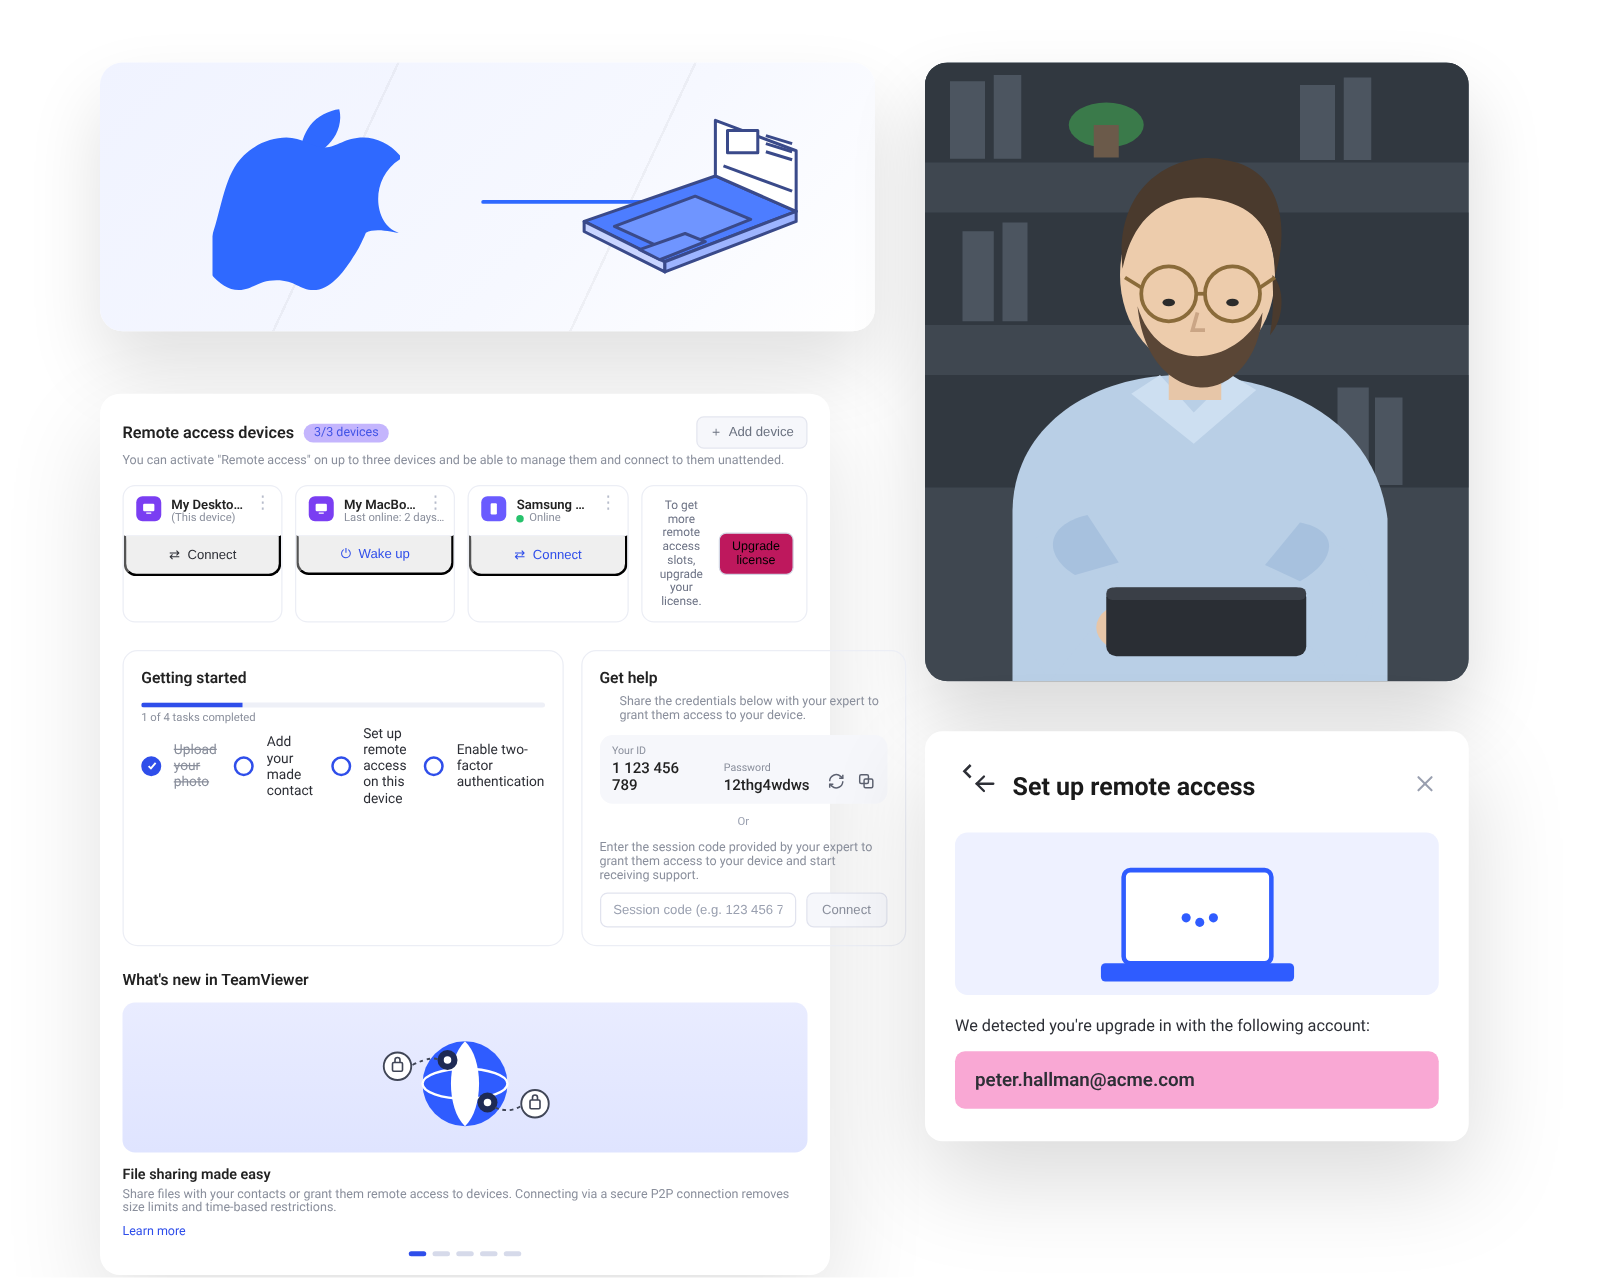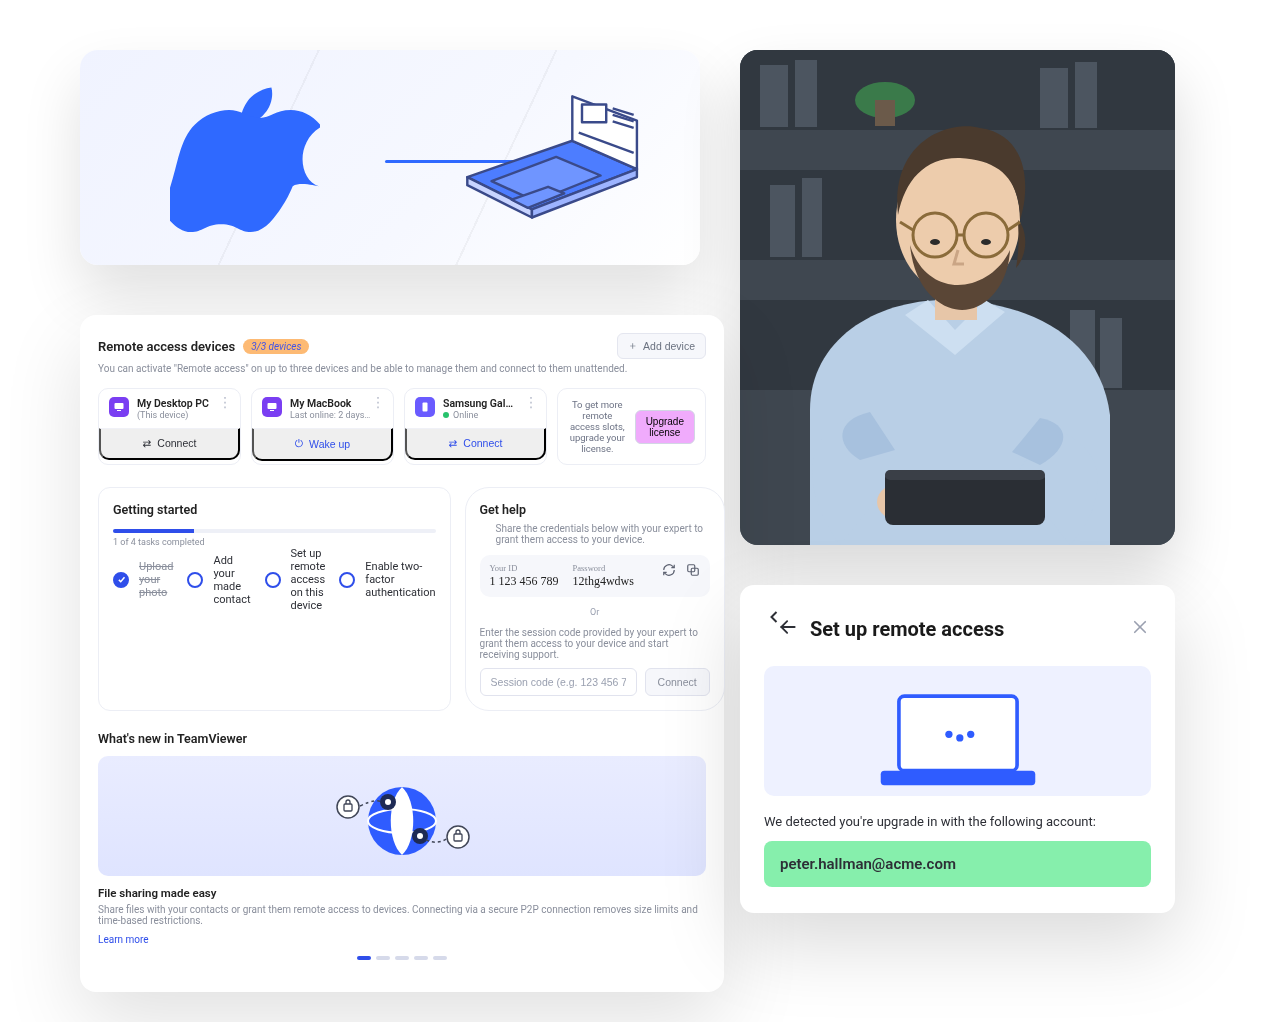--- a/index.html
+++ b/index.html
@@ -41,32 +41,32 @@
     box-shadow: 0 30px 60px rgba(0,0,0,.15);
     overflow:hidden;
     background:#5b6670;
   }
   .photo-scene { position:absolute; inset:0; }
 
   
   .dash {
     position:absolute;
     left:80px; top:315px;
-    width:644px;
+    width:584px;
     background:#fff;
     border-radius:16px;
     box-shadow: 0 30px 80px rgba(0,0,0,.12);
-    padding:18px 18px 32px;
+    padding:18px 18px 15px;
     font-size:12px;
     color:#222;
   }
   .dash-header { display:flex; align-items:center; justify-content:space-between; }
   .dash-title-wrap { display:flex; align-items:center; gap:8px; }
   .dash-title { font-size:13px; font-weight:600; }
-  .badge { background:#fdba74; color:#4254e6; font-size:10px; padding:2px 8px; border-radius:10px;font-style:italic; }
+  .badge { background:#c4b5fd; color:#4254e6; font-size:10px; padding:2px 8px; border-radius:10px; }
   .add-device {
     border:1px solid #e4e6ef; background:#f6f7fb; color:#6b7280;
     font-size:10.5px; padding:5px 10px; border-radius:6px; display:flex; align-items:center; gap:5px;
   }
   .dash-sub { color:#8a8f9c; font-size:10px; margin-top:4px; }
 
   .device-row { display:flex; gap:10px; margin-top:14px; }
   .device-card {
     flex:1; border:1px solid #eceef5; border-radius:10px; padding:8px 10px 10px;
     display:flex; flex-direction:column; gap:8px; min-width:0;
@@ -87,40 +87,40 @@
     border-top:1px solid #f0f1f7; margin:0 -10px -10px; padding:8px 0 9px;
     display:flex; align-items:center; justify-content:center; gap:6px;
     font-size:10.5px; font-weight:500; color:#2d2f36; border-radius:0 0 10px 10px;
   }
   .dev-btn.blue { color:#2f4eea; }
   .upgrade-card {
     flex:1.05; border:1px solid #eceef5; border-radius:10px; padding:10px;
     text-align:center; display:flex; align-items:center; gap:8px;
   }
   .upgrade-text { font-size:9.5px; color:#6d7385; }
-  .upgrade-btn { border:1px solid #d2d6e4; border-radius:6px; padding:5px 10px; font-size:10px; background:#f0abfc; }
+  .upgrade-btn { border:1px solid #d2d6e4; border-radius:6px; padding:5px 10px; font-size:10px; background:#be185d; }
 
   .middle-row { display:flex; gap:14px; margin-top:22px; }
   .gs-panel { flex:1; border:1px solid #eceef5; border-radius:12px; padding:14px; }
   .panel-title { font-size:12.5px; font-weight:600; margin-bottom:12px; }
   .progress-track { height:4px; background:#eef0f7; border-radius:3px; overflow:hidden; }
   .progress-fill { height:100%; width:25%; background:#2f4eea; }
   .progress-cap { font-size:9px; color:#8a8f9c; margin-top:4px; }
   .task-list { list-style:none; display:flex; flex-direction:row; gap:14px; }
   .task { display:flex; align-items:center; gap:10px; font-size:11px; color:#2d2f36; }
   .task.done .task-label { text-decoration:line-through; color:#8a8f9c; }
   .circ { width:16px; height:16px; border-radius:50%; border:2px solid #2f4eea; flex-shrink:0; display:flex; align-items:center; justify-content:center; }
   .circ.check { background:#2f4eea; border-color:#2f4eea; }
   .circ.check svg { width:9px; height:9px; }
 
-  .help-panel { flex:1; border:1px solid #eceef5; border-radius:24px; padding:14px; }
+  .help-panel { flex:1; border:1px solid #eceef5; border-radius:12px; padding:14px; }
   .help-sub { font-size:10px; color:#8a8f9c; margin-top:-6px; margin-bottom:10px;margin-left:16px; }
   .cred-box {
     background:#f6f7fb; border-radius:10px; padding:8px 10px;
-    display:flex; align-items:flex-start; gap:14px;font-family:Liberation Serif, serif;
+    display:flex; align-items:flex-end; gap:14px;
   }
   .cred-col { display:flex; flex-direction:column; gap:1px; }
   .cred-label { font-size:8.5px; color:#8a8f9c; }
   .cred-val { font-size:12px; font-weight:500; }
   .cred-icons { margin-left:auto; display:flex; gap:10px; color:#5c6170; }
   .divider-or { text-align:center; font-size:9px; color:#9aa0b0; margin:10px 0; position:relative; }
   .help-help { font-size:10px; color:#8a8f9c; margin-bottom:8px; }
   .session-row { display:flex; gap:8px; }
   .session-input {
     flex:1; border:1px solid #e1e3ee; border-radius:6px; padding:7px 10px;
@@ -161,21 +161,21 @@
   .back-arrow { width:20px; color:#2d2f36; }
   .setup-title { font-size:20px; font-weight:700; flex:1; }
   .close-x { color:#9aa0b0; width:20px; }
   .setup-illus {
     margin-top:16px; height:130px; border-radius:10px;
     background:#eef1ff; display:flex; align-items:flex-end; justify-content:center;
     overflow:hidden;
   }
   .setup-text { font-size:13px; color:#2d2f36; margin-top:18px; }
   .email-box {
-    margin-top:12px; background:#86efac; border-radius:8px;
+    margin-top:12px; background:#f9a8d4; border-radius:8px;
     padding:14px 16px; font-size:15px; font-weight:600; color:#2d2f36;
   }
 </style>
 </head>
 <body>
 
 <div class="hero-card">
   <div class="hero-diag"></div>
 
   <svg class="apple-logo" viewBox="0 0 170 200">

